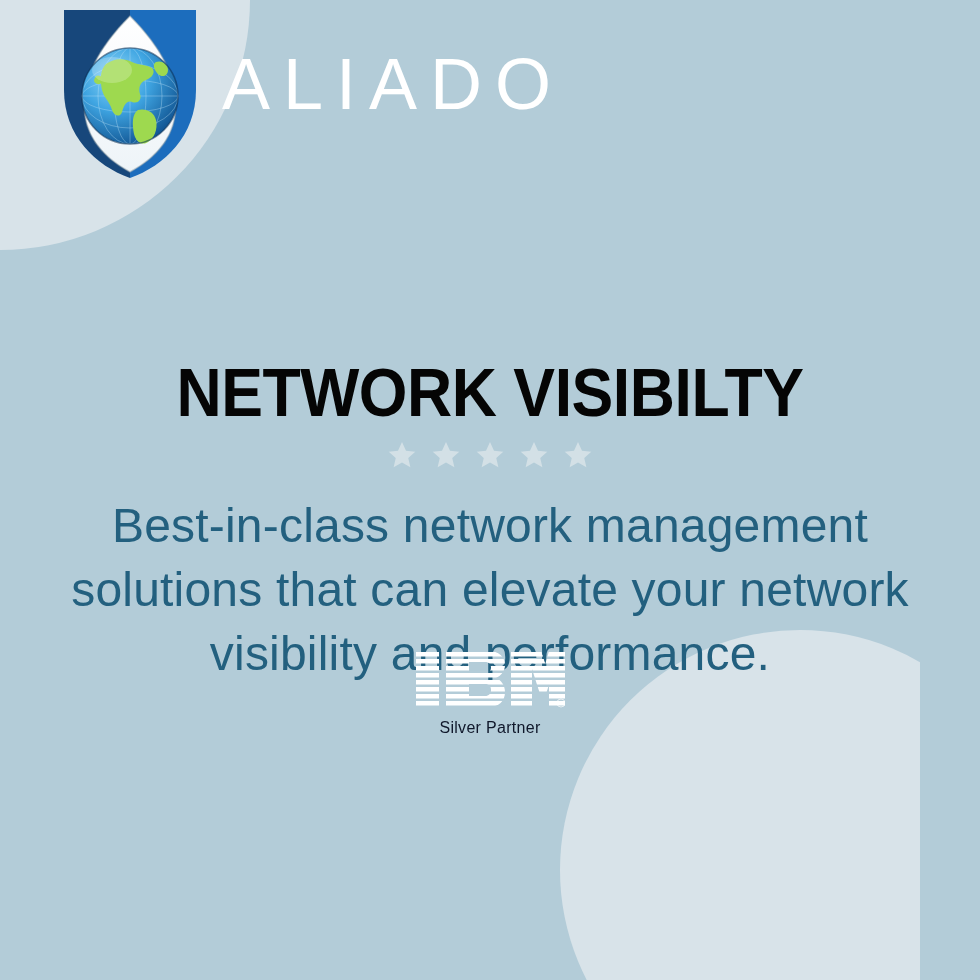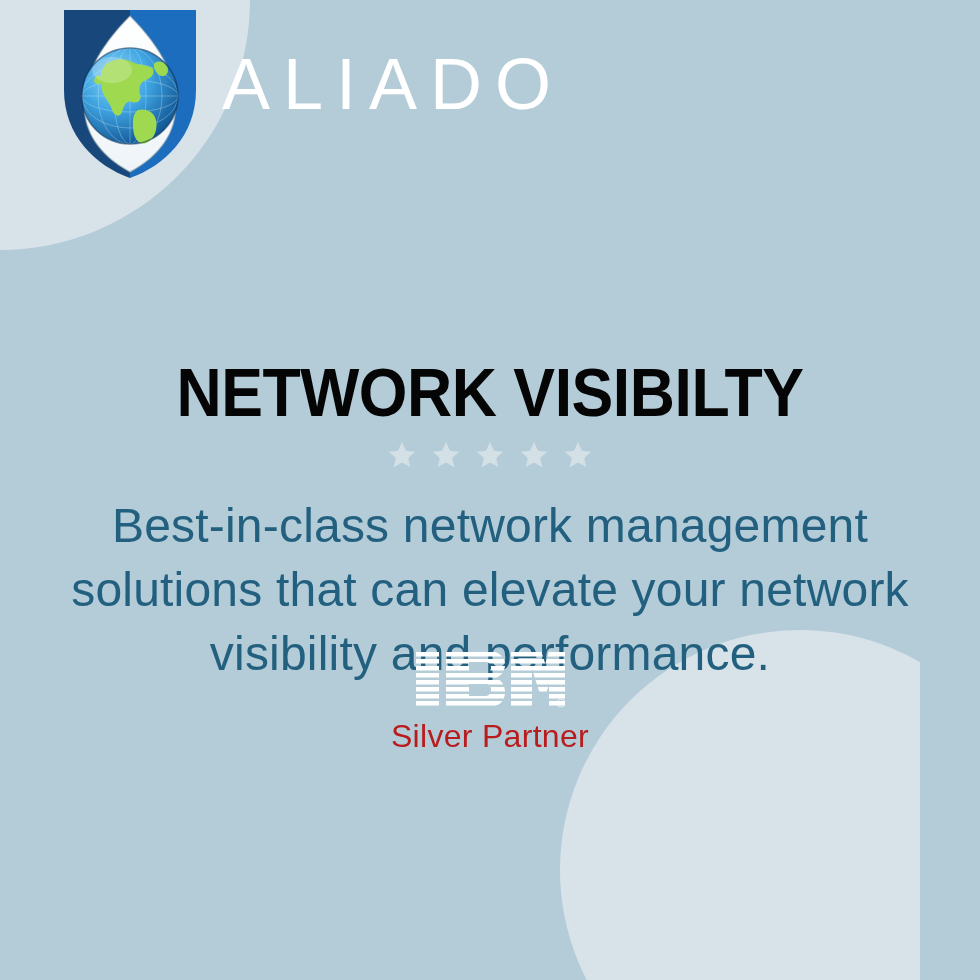--- a/index.html
+++ b/index.html
@@ -107,23 +107,23 @@
     left:0; top:650px;
     width:980px;
     display:flex;
     flex-direction:column;
     align-items:center;
   }
   #ibm-logo { width:150px; height:62px; display:block; }
   #ibm-logo svg { display:block; width:150px; height:62px; }
   #ibm-partner-tier {
     margin-top:8px;
-    font-size:32px;
+    font-size:16px;
     font-weight:400;
-    color:#b91c1c;
+    color:#0f172a;
     letter-spacing:0.3px;
     line-height:1;
     font-family:"Liberation Sans", sans-serif;
   }
 </style>
 </head>
 <body>
 
 <div id="canvas">
 

